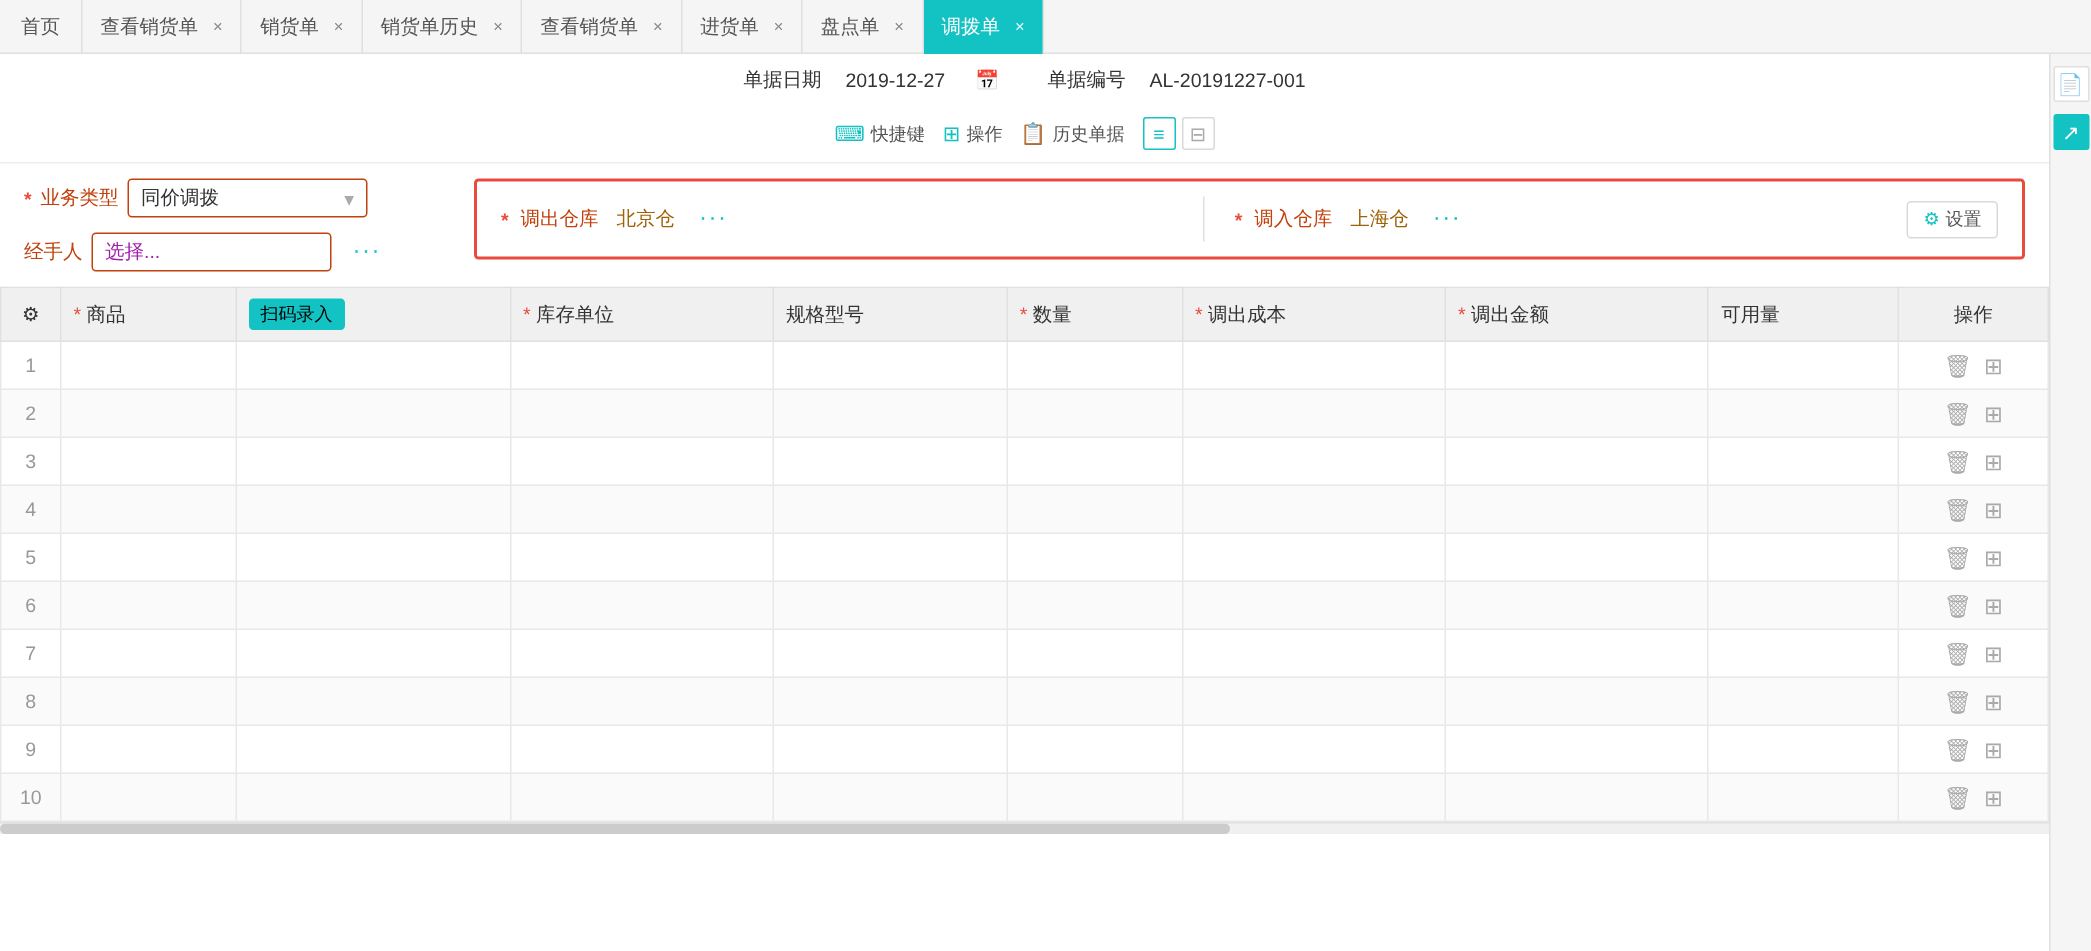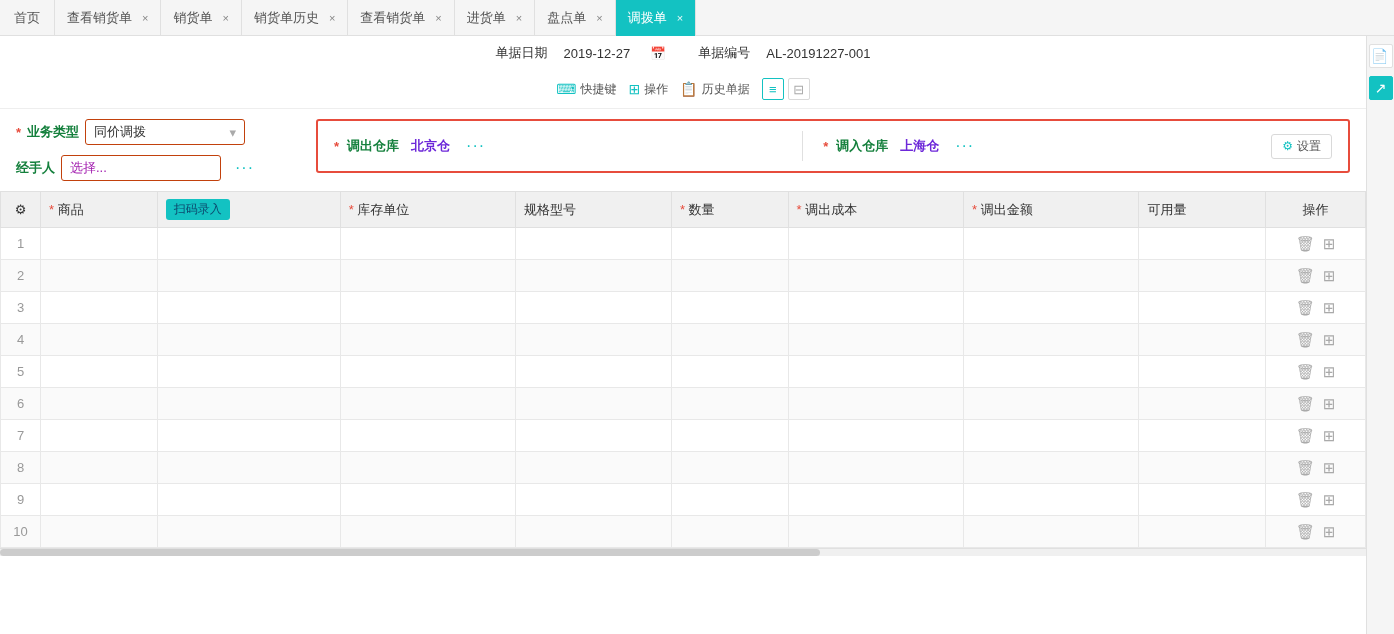--- a/index.html
+++ b/index.html
@@ -71,22 +71,22 @@
       flex: 1;
       border: 2px solid #e74c3c;
       border-radius: 3px;
       padding: 10px 16px;
       display: flex;
       align-items: center;
       gap: 0;
     }
     .form-field { display: flex; align-items: center; gap: 6px; }
     .required-star { color: #e74c3c; font-weight: bold; }
-    .field-text { color: #15803d; font-weight: bold; }
-    .field-val { color: #6d28d9; margin-left: 4px; font-weight: bold; }
+    .field-text { color: #c2410c; }
+    .field-val { color: #a16207; margin-left: 4px; }
     .select-box {
       display: flex; align-items: center; gap: 4px;
       border: 1px solid #c2410c; border-radius: 3px;
       padding: 3px 8px;
       min-width: 160px;
       cursor: pointer;
       background: #fff;
     }
     .select-box .arrow { color: #aaa; margin-left: auto; }
     .three-dots { color: #13c2c2; cursor: pointer; font-size: 16px; letter-spacing: 1px; margin-left: 8px; }
@@ -119,21 +119,21 @@
       padding: 6px 8px;
       height: 32px;
       color: #333;
     }
     tbody td.row-num { text-align: center; color: #999; width: 40px; }
     .subtotal-row { background: #fff8e8 !important; }
     .subtotal-row td { color: #333; }
 
     .scan-btn {
       background: #13c2c2;
-      color: #0c4a6e;
+      color: #000000;
       border: none;
       border-radius: 3px;
       padding: 2px 8px;
       font-size: 12px;
       cursor: pointer;
     }
     .required-col { color: #e74c3c; }
 
     .op-cell { display: flex; align-items: center; gap: 8px; justify-content: center; }
     .op-icon { color: #aaa; cursor: pointer; font-size: 15px; }

